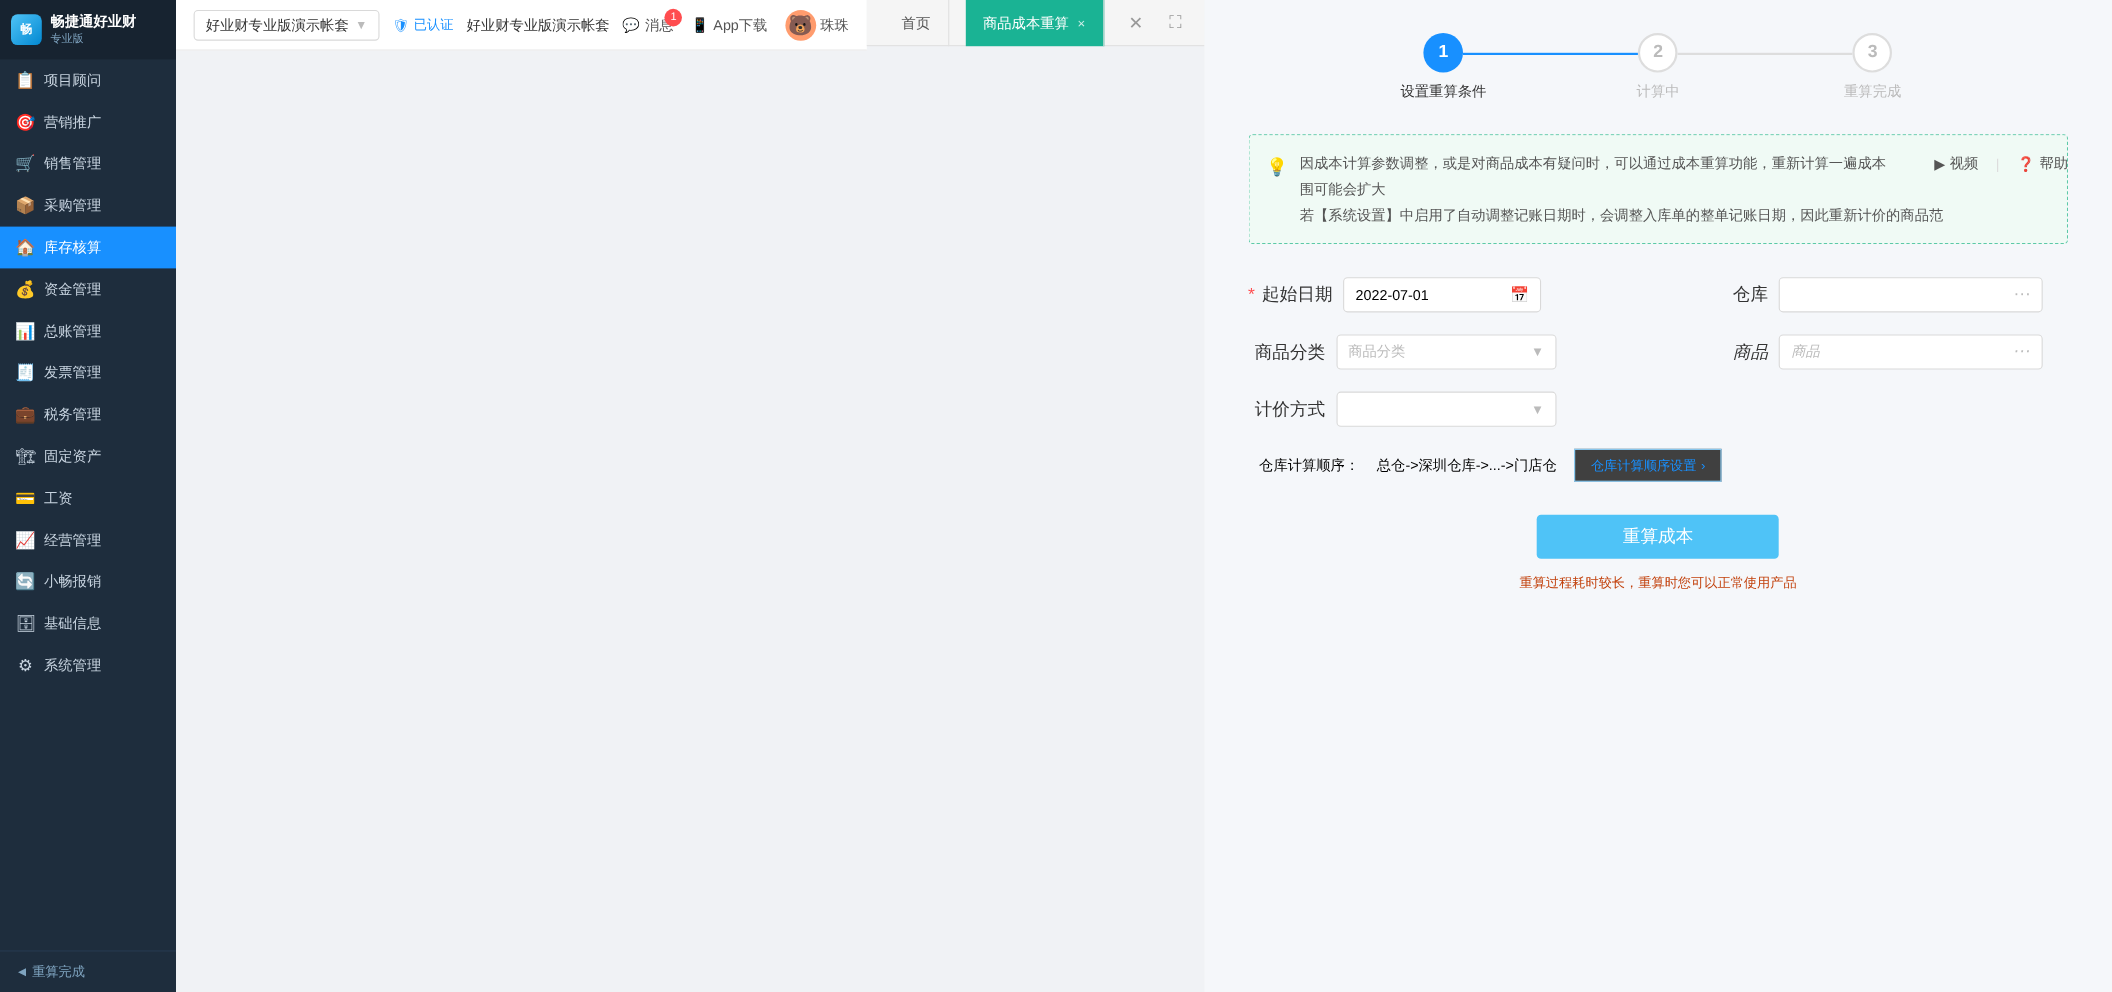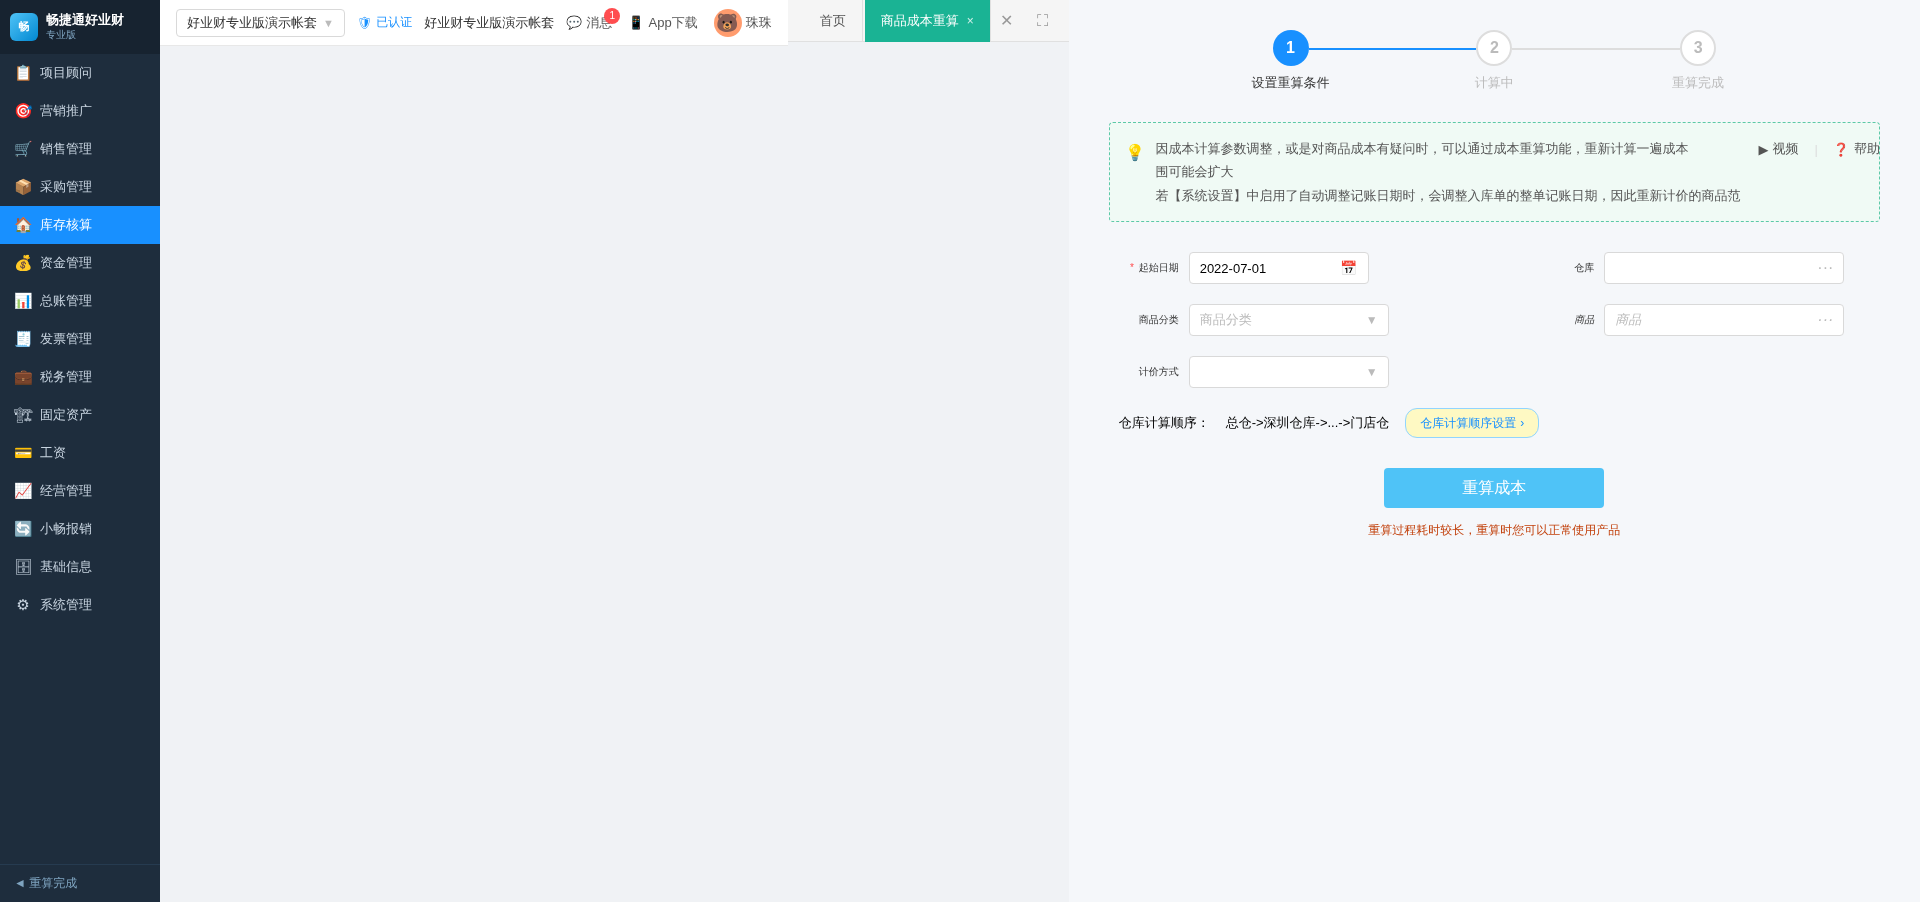--- a/index.html
+++ b/index.html
@@ -96,21 +96,21 @@
     .avatar { width: 28px; height: 28px; border-radius: 50%; background: #ff9c6e; display: flex; align-items: center; justify-content: center; overflow: hidden; }
 
     
     .tabbar {
       height: 42px;
       background: #f5f5f5;
       display: flex;
       align-items: center;
       padding: 0 0 0 16px;
       border-bottom: 1px solid #e0e0e0;
-      gap: 2px;
+      gap: 15px;
     }
     .tab {
       height: 42px; display: flex; align-items: center; padding: 0 16px;
       cursor: pointer; font-size: 13px; color: #555;
       border-right: 1px solid #e0e0e0;
     }
     .tab.active {
       background: #1ab394; color: #fff; font-weight: 500;
     }
     .tab-close { margin-left: 8px; color: rgba(255,255,255,0.8); font-size: 12px; cursor: pointer; }
@@ -182,21 +182,21 @@
       display: flex;
       align-items: center;
       margin-bottom: 20px;
       gap: 0;
     }
     .form-field {
       display: flex; align-items: center; gap: 10px;
       flex: 1;
     }
     .form-label {
-      font-size: 10px; color: #333; min-width: 70px; text-align: right;
+      font-size: 16px; color: #333; min-width: 70px; text-align: right;
       flex-shrink: 0;
     }
     .required-star { color: #ff4d4f; margin-right: 2px; }
     .form-input {
       height: 32px; border: 1px solid #d9d9d9; border-radius: 4px;
       padding: 0 10px; font-size: 13px; outline: none;
       background: #fff; display: flex; align-items: center;
       min-width: 180px; gap: 6px; cursor: pointer;
     }
     .form-input.with-icon { justify-content: space-between; }
@@ -213,21 +213,21 @@
 
     
     .warehouse-order {
       display: flex; align-items: center; gap: 16px;
       margin-bottom: 30px;
       padding-left: 10px;
     }
     .warehouse-order-btn {
       height: 30px; padding: 0 14px;
       border: 1px solid #91d5ff;
-      border-radius: 12px; background: #fef9c3;
+      border-radius: 0; background: #404040;
       color: #1890ff; font-size: 12px;
       cursor: pointer; display: flex; align-items: center; gap: 4px;
     }
 
     
     .recalc-section {
       display: flex; flex-direction: column; align-items: center; gap: 14px;
       margin-top: 10px;
     }
     .recalc-btn {

